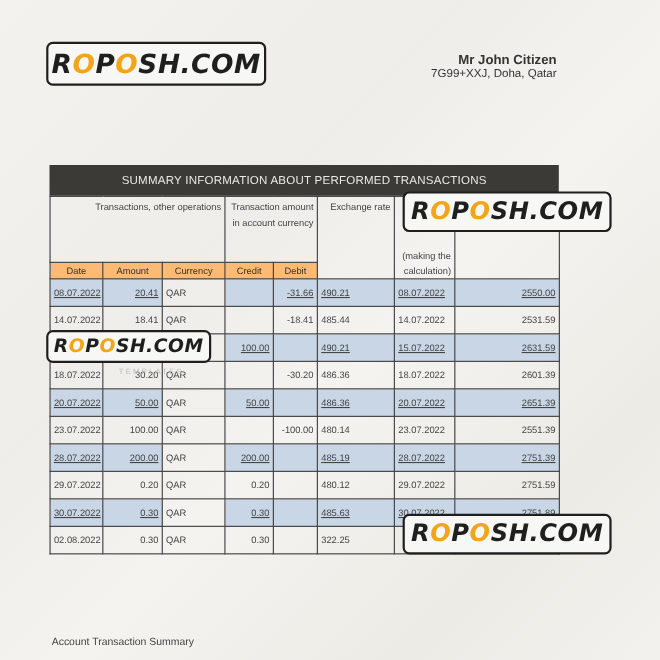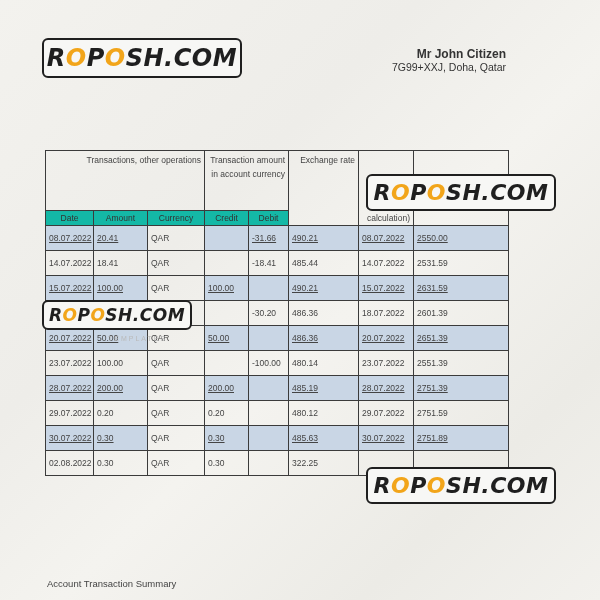--- a/index.html
+++ b/index.html
@@ -25,24 +25,24 @@
   .addr .line { font-size:10.5px; }
 
   .tbl { position:absolute; left:45px; top:150px; width:463px; }
   .title-bar {
     height:28px; background:#3b3a36; color:#e9e9e9; font-size:10.5px;
     display:flex; align-items:center; justify-content:center; letter-spacing:0.2px;
   }
   table { border-collapse:collapse; width:463px; table-layout:fixed; font-size:8.5px; color:#444; }
   td, th { border:1px solid #3b3b3b; padding:0 3px; font-weight:normal; }
   .h-top td { vertical-align:top; text-align:right; line-height:14px; padding-top:2px; }
-  .h-sub td { background:#14b8a6; height:14px; text-align:center; font-size:8.5px; color:#333; }
+  .h-sub td { background:#fdba74; height:14px; text-align:center; font-size:8.5px; color:#333; }
   .row td { height:24px; }
   .row.blue td.b { background:#c9d6e5;text-decoration:underline; }
-  .r { }
+  .r { text-align:right; }
   .c { text-align:left; }
   .l { text-align:left; }
 
   .ghost { position:absolute; left:108px; top:335px; font-size:7px; letter-spacing:2px; color:#b9b9b9; }
   .footer { position:absolute; left:47px; top:576px; font-size:9.5px; color:#444; line-height:16px; }
 </style>
 </head>
 <body>
 
 <div class="logo logo-main">
@@ -52,20 +52,21 @@
     <span class="o">O</span>
     <span>SH.COM</span>
 </div>
 
 <div class="addr">
   <div class="name">Mr John Citizen</div>
   <div class="line">7G99+XXJ, Doha, Qatar</div>
 </div>
 
 <div class="tbl">
+  <div class="title-bar">SUMMARY INFORMATION ABOUT PERFORMED TRANSACTIONS</div>
   <table>
     <colgroup>
       <col style="width:48px">
         <col style="width:54px">
         <col style="width:57px">
       <col style="width:44px">
         <col style="width:40px">
         <col style="width:70px">
       <col style="width:55px">
         <col style="width:95px">

